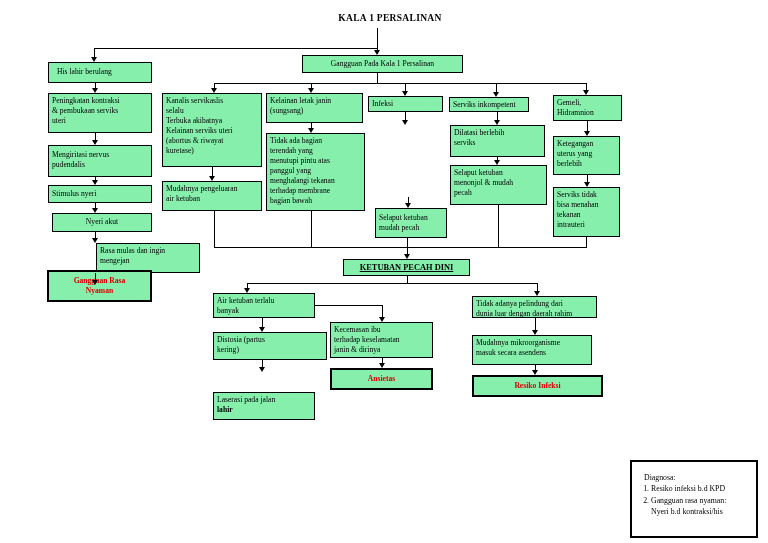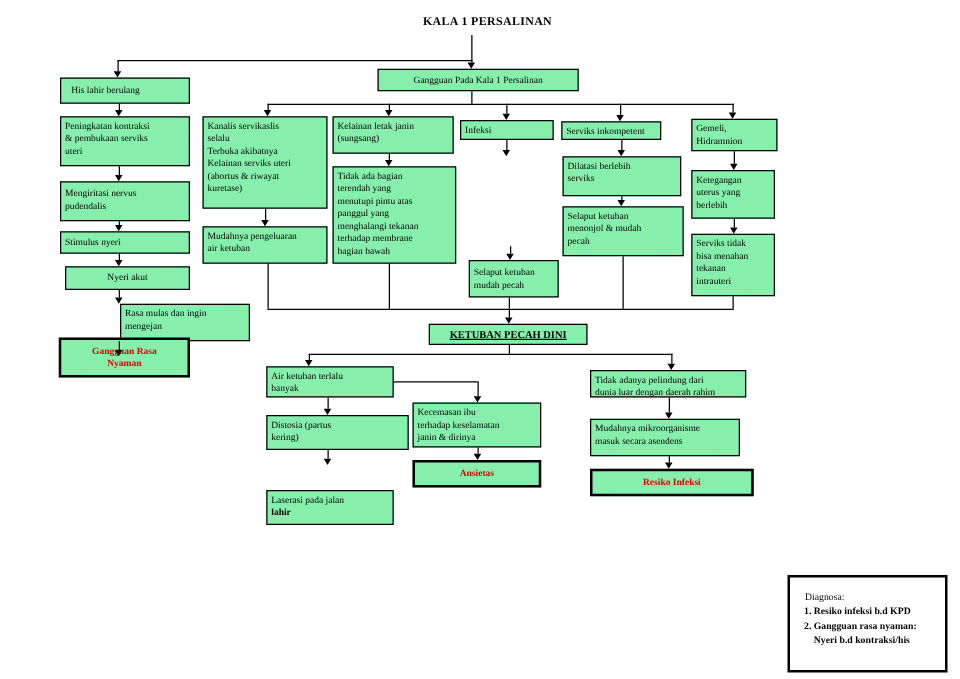--- a/index.html
+++ b/index.html
@@ -14,21 +14,21 @@
       align-items:center;justify-content:center;text-align:center;}
   .kpd{display:flex;align-items:center;justify-content:center;font-weight:bold;
        font-size:8.4px;}
   .kpd span{text-decoration:underline;}
   .v,.h{position:absolute;background:#000;}
   .a{position:absolute;width:0;height:0;border-left:3.5px solid transparent;
      border-right:3.5px solid transparent;border-top:5px solid #000;}
   .diag{position:absolute;border:2px solid #000;background:#fff;box-sizing:border-box;
         font-size:7.8px;line-height:1.45;padding:10px 4px 4px 6px;}
   .diag ol{margin:0;padding-left:13px;}
-  .diag li{white-space:pre-line;font-weight:bold;}
+  .diag li{white-space:pre-line;}
   b{font-weight:bold;}
 </style>
 </head>
 <body>
 
 <div id="canvas">
 
   <div class="title" style="left:250px;top:13px;width:280px;">KALA 1 PERSALINAN</div>
 
   <div class="box vc" style="left:48px;top:62px;width:104px;height:21px;padding-left:8px;">His lahir berulang</div>

